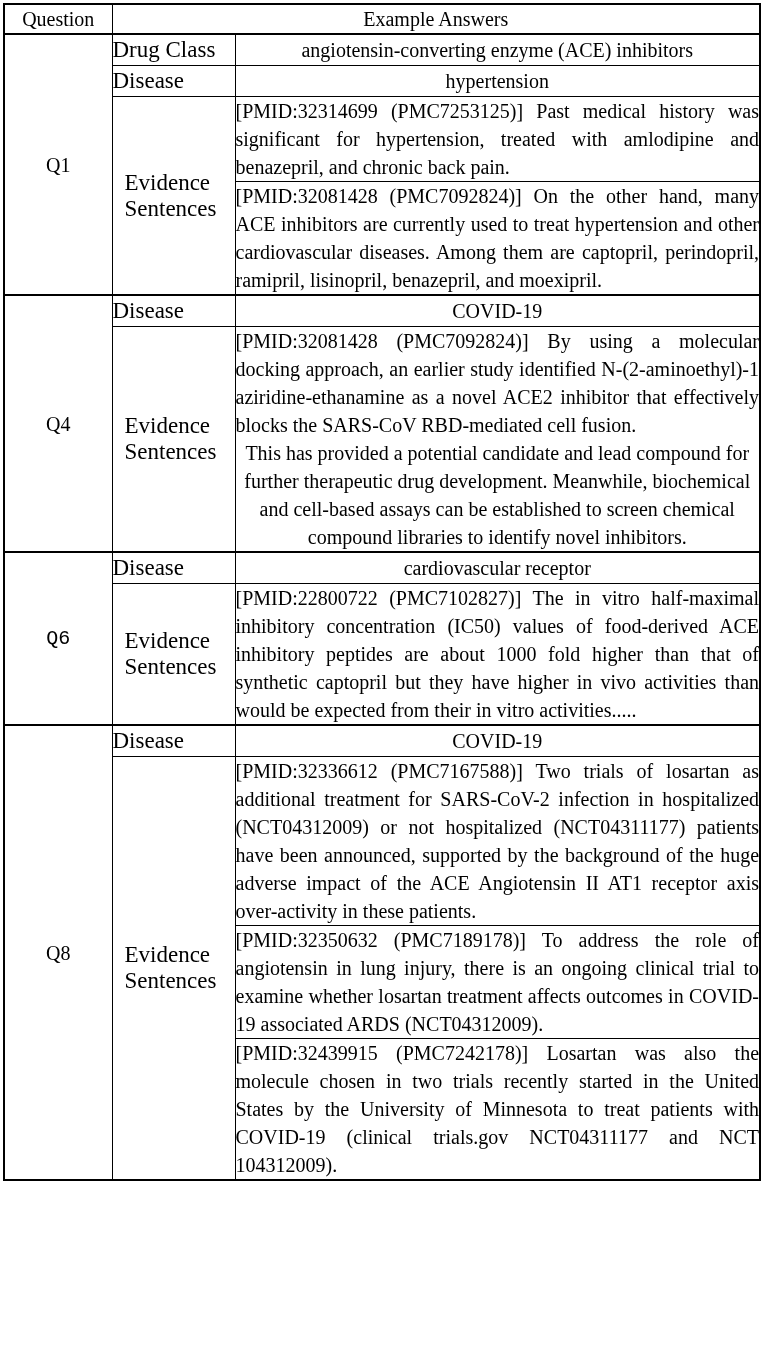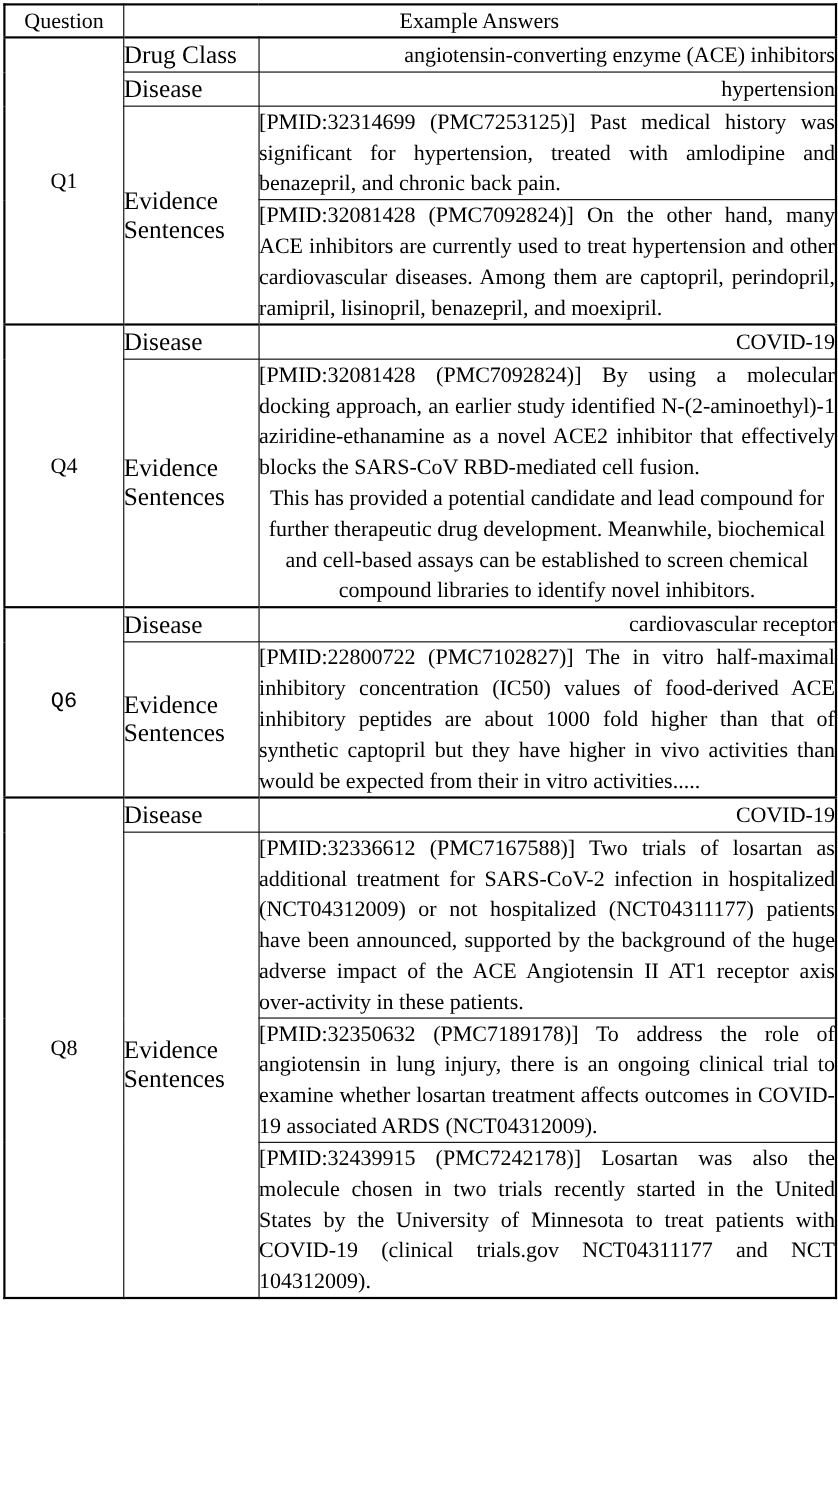--- a/index.html
+++ b/index.html
@@ -63,40 +63,40 @@
     vertical-align: middle;
   }
 
   .fieldcell {
     font-size: 23px;
     line-height: 26px;
     padding: 2px 4px 3px 8px;
     vertical-align: middle;
     text-align: left;
   }
-  .fieldcell.mid { vertical-align: middle; }
+  .fieldcell.mid { vertical-align: middle; padding-left: 12px; }
 
   .valcell {
     font-size: 20px;
     line-height: 28px;
     padding: 2px 7px 3px 8px;
     text-align: justify;
     text-justify: inter-word;
     vertical-align: top;
     hyphens: manual;
   }
   .valcell p {
     margin: 0;
     text-align: justify;
   }
   .valcell p:last-child {
     text-align: center;
   }
   .valcell.single {
-    text-align: right;
+    text-align: center;
     vertical-align: middle;
     line-height: 30px;
     border-radius: 13px;
   }
 
   
   .block-sep > td { border-top: 2px solid #000000 !important; }
 </style>
 </head>
 <body>

